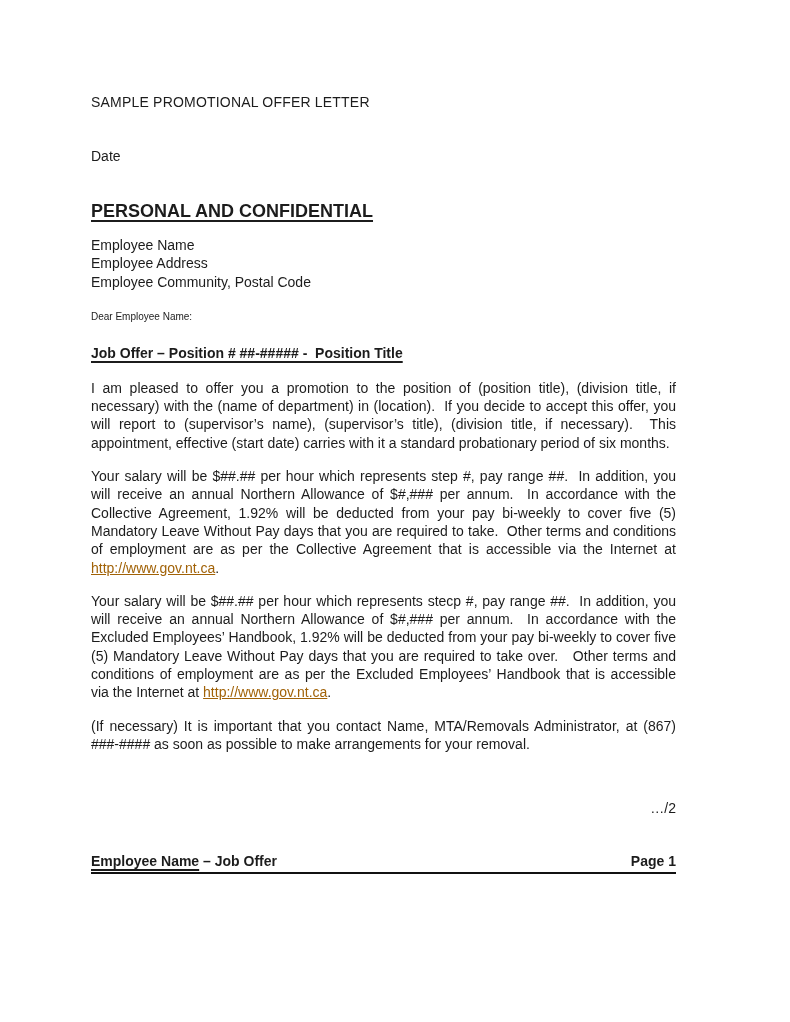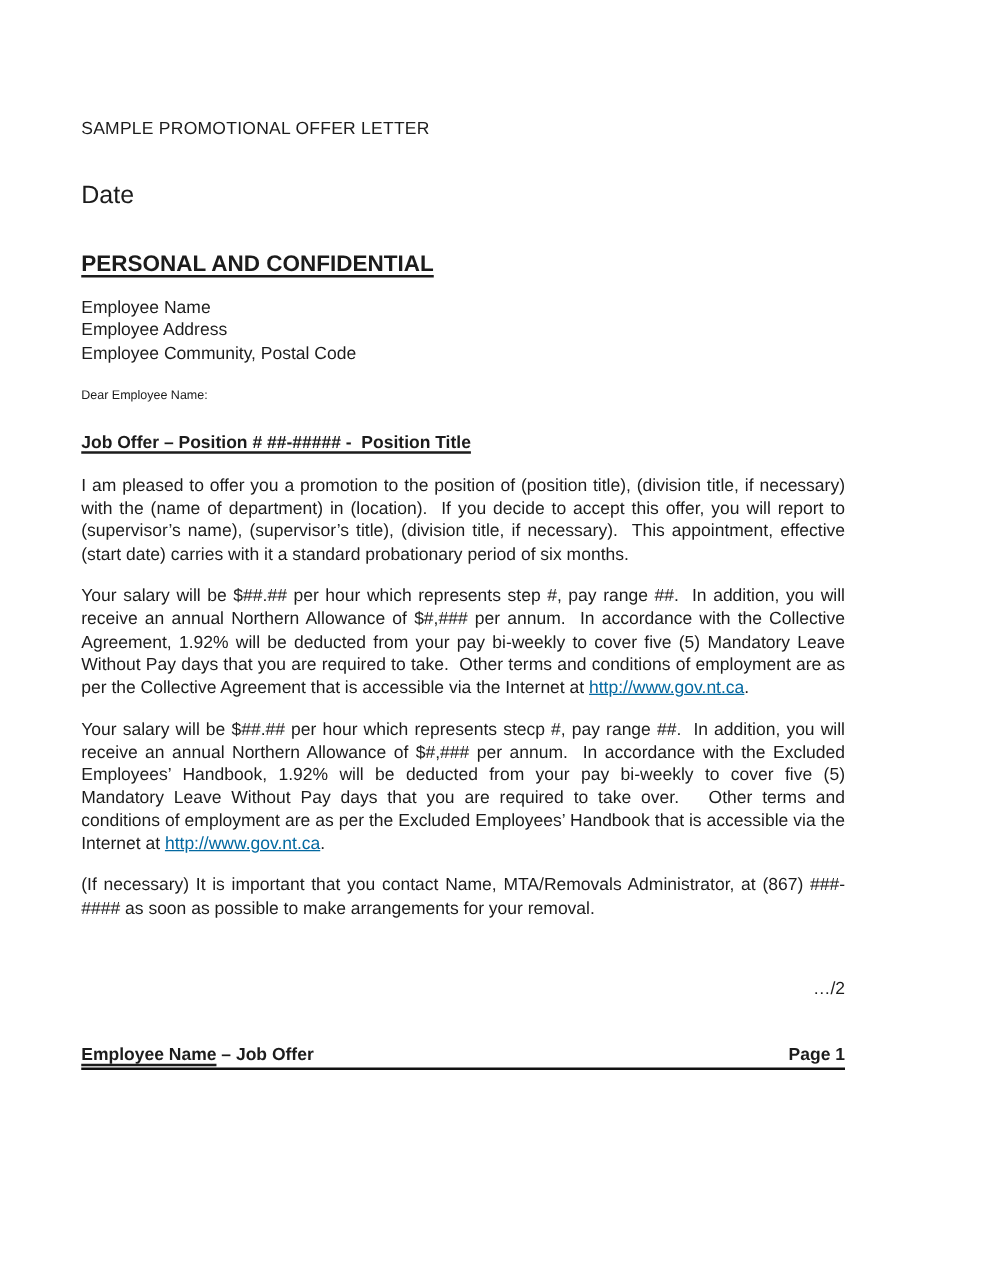--- a/index.html
+++ b/index.html
@@ -8,30 +8,30 @@
     height: 1022px;
     background: #ffffff;
     font-family: "Liberation Sans", sans-serif;
     color: #1c1c1c;
     overflow: hidden;
   }
   .page {
     box-sizing: border-box;
     width: 790px;
     height: 894px;
-    padding: 93px 114px 0 65px;
+    padding: 93px 114px 0 91px;
   }
   .title {
     font-size: 14px;
     line-height: 18px;
     letter-spacing: 0.2px;
     margin: 0 0 36px 0;
   }
   .date {
-    font-size: 20px;
+    font-size: 14px;
     line-height: 18px;
     margin: 0 0 37px 0;
   }
   .confidential {
     font-size: 18px;
     line-height: 18px;
     font-weight: bold;
     text-decoration: underline;
     text-decoration-thickness: 2px;
     text-underline-offset: 3px;
@@ -59,21 +59,21 @@
   }
   .body-para {
     font-size: 14px;
     line-height: 18.3px;
     text-align: justify;
     white-space: pre-wrap;
     margin: 0 0 15px 0;
   }
   .body-para.last { margin-bottom: 46px; }
   a.link {
-    color: #0369a1;
+    color: #a16207;
     text-decoration: underline;
     cursor: pointer;
   }
   .page-marker {
     font-size: 14px;
     line-height: 18px;
     text-align: right;
     margin: 0 0 36px 0;
   }
   .footer {

